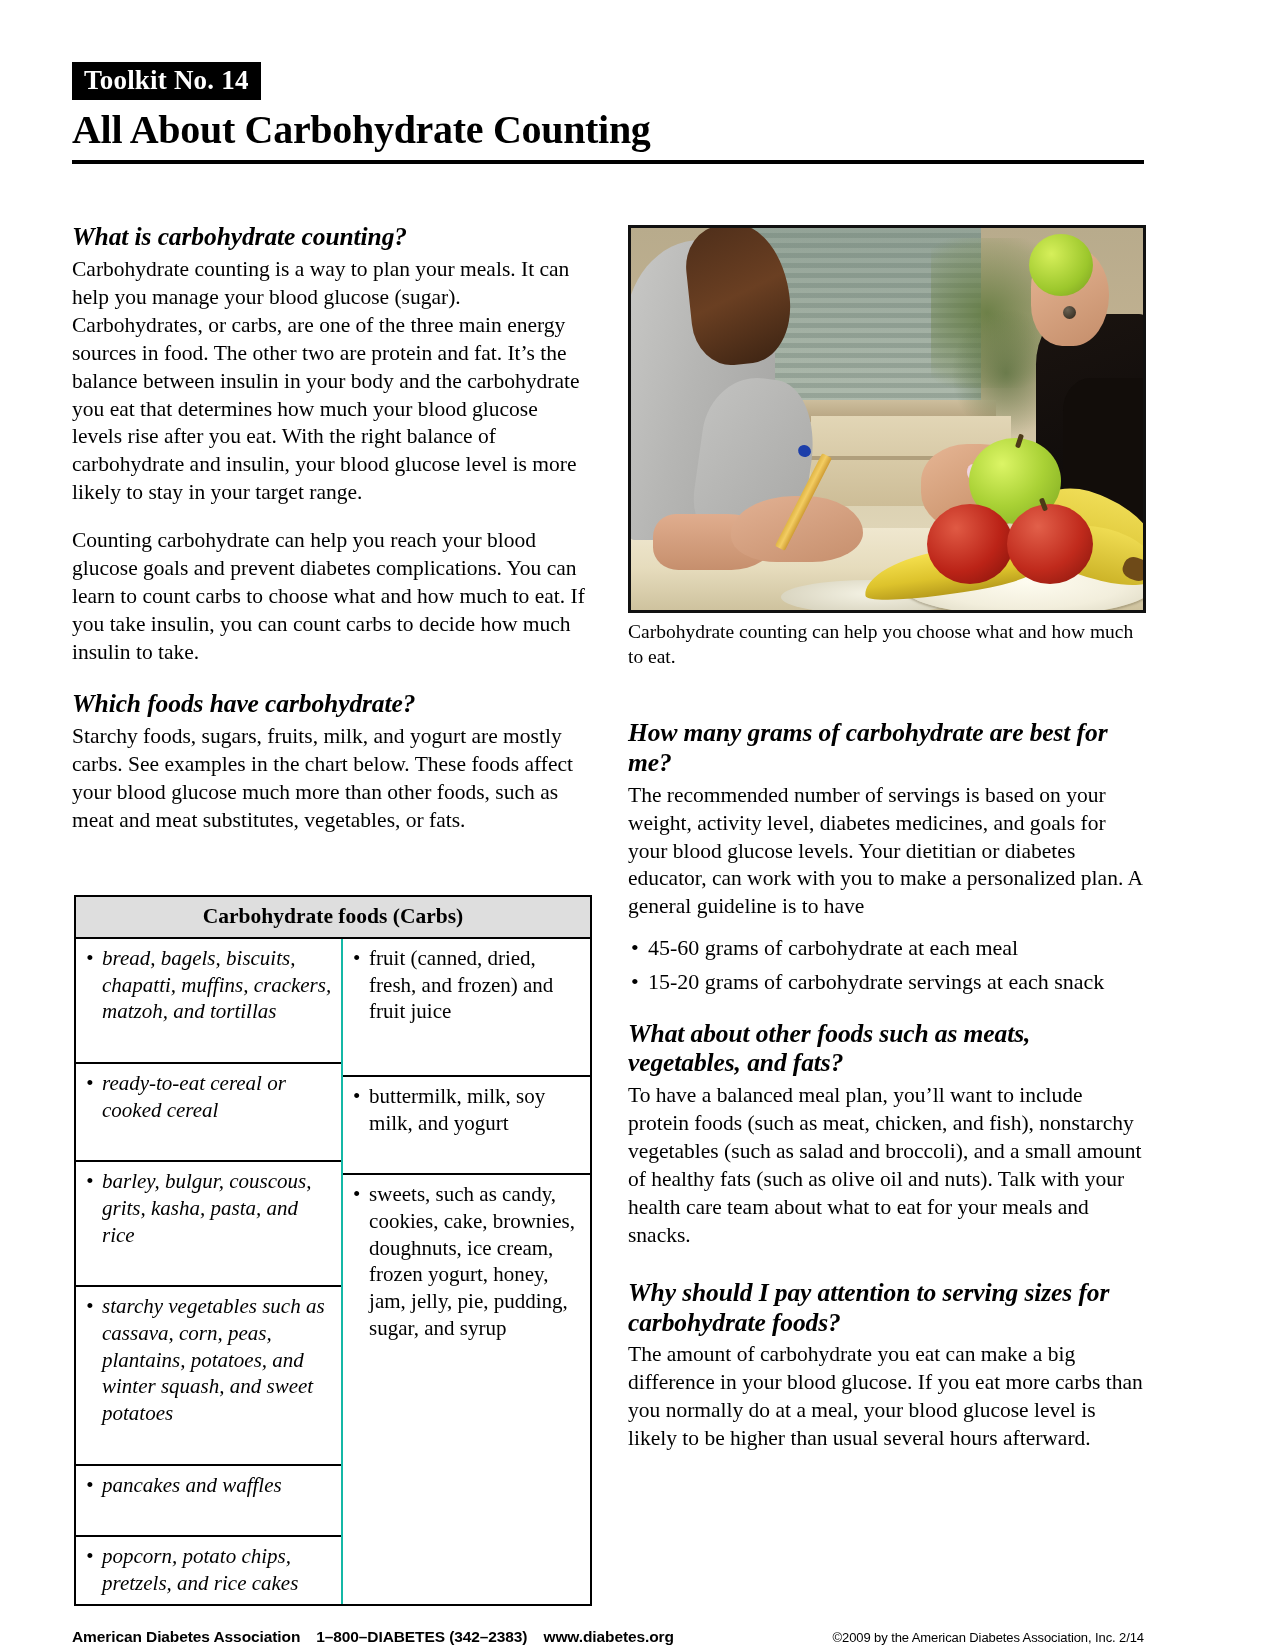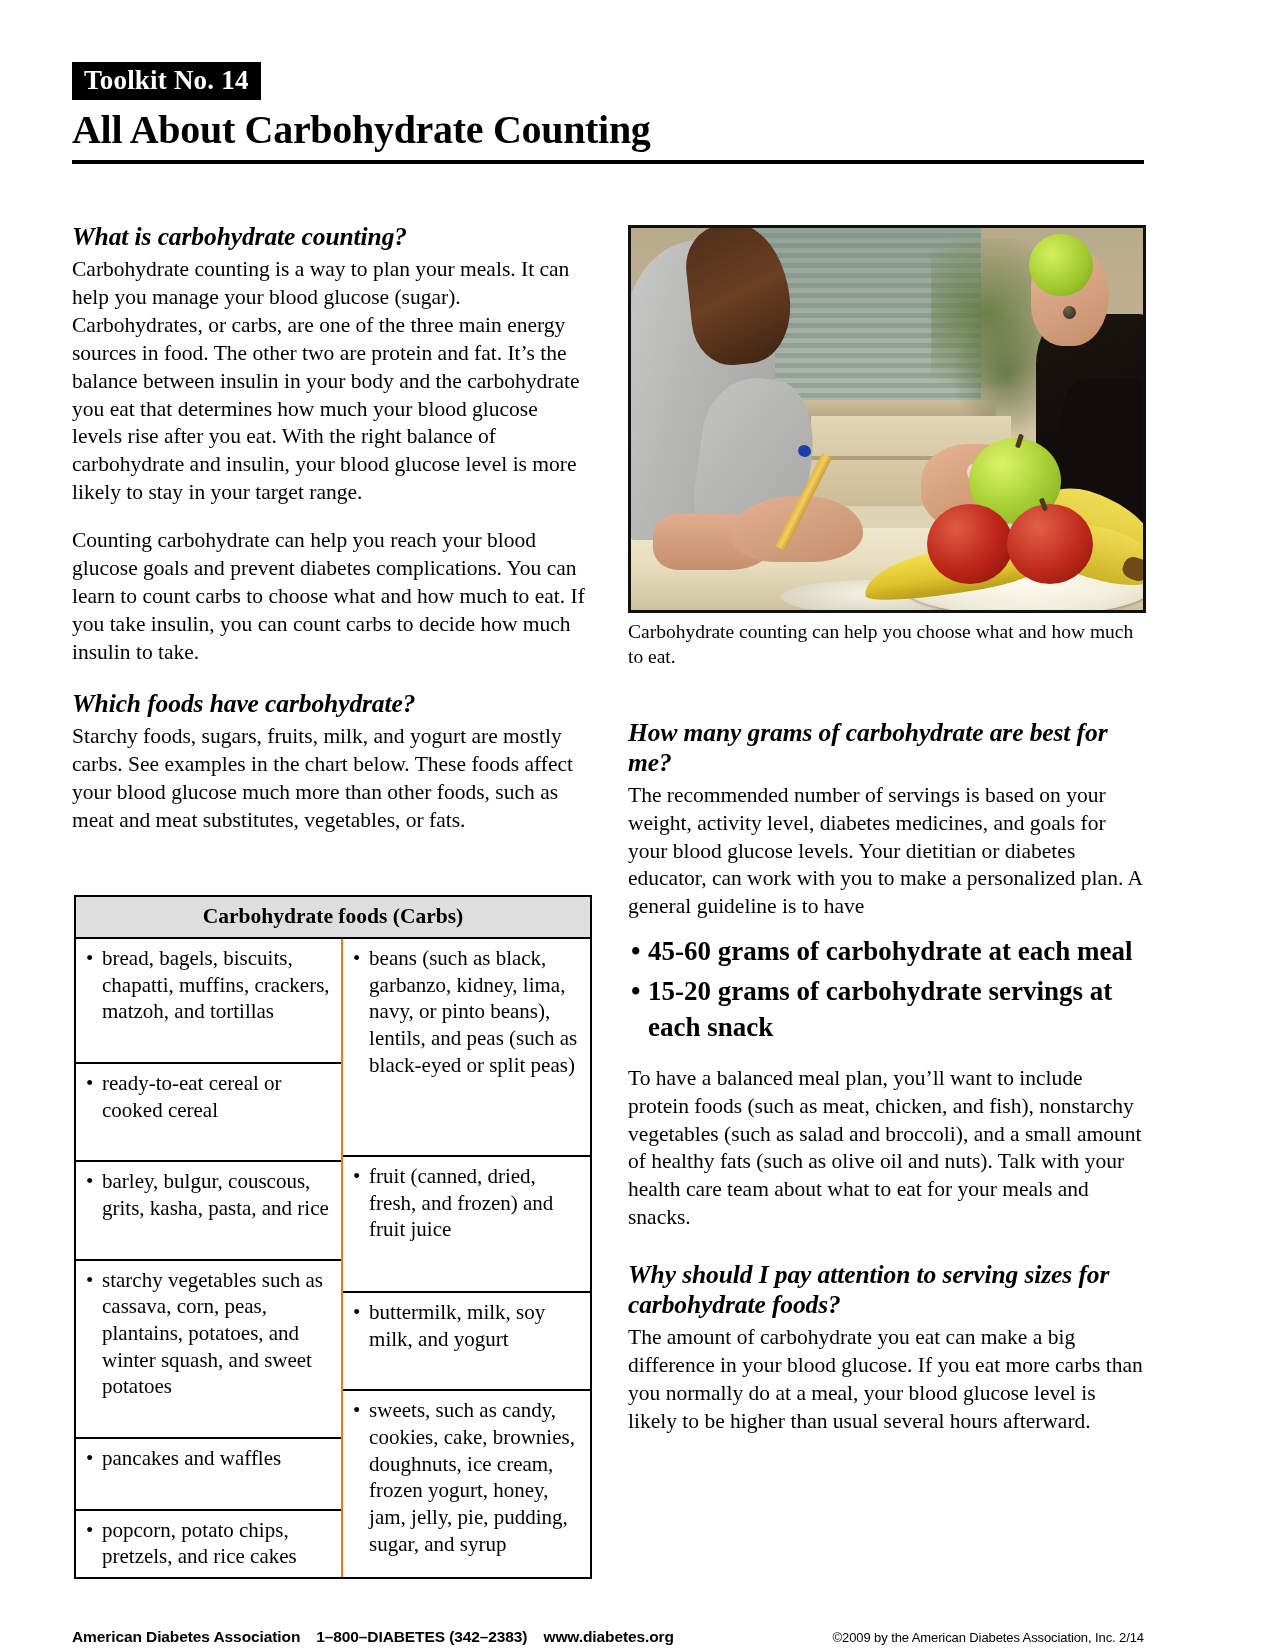--- a/index.html
+++ b/index.html
@@ -86,26 +86,25 @@
     text-align: left;
   }
   p.body-text.tight { margin-bottom: 13px; }
 
   ul.bullets {
     list-style: none;
     margin: 6px 0 20px 0;
     padding: 0;
   }
   ul.bullets li {
-    font-size: 27px;
+    font-size: 22px;
     line-height: 1.30;
     position: relative;
     padding-left: 20px;
     margin-bottom: 5px;
-    font-weight: bold;
   }
   ul.bullets li::before {
     content: "\2022";
     position: absolute;
     left: 3px;
     top: 0;
   }
 
   
   .photo-wrap {
@@ -322,21 +321,22 @@
   }
   .table-body {
     display: flex;
     align-items: stretch;
   }
   .tcol {
     box-sizing: border-box;
   }
   .tcol-left {
     width: 279px;
-    border-right: 2px solid #f97316;
+    border-right: 2px solid #14b8a6;
+    font-style: italic;
   }
   .tcol-right {
     width: 258px;
   }
   .tcell {
     font-size: 21px;
     line-height: 1.27;
     padding: 6px 9px 7px 9px;
     position: relative;
     box-sizing: border-box;
@@ -459,23 +459,20 @@
             <div class="bullet-line">starchy vegetables such as cassava, corn, peas, plantains, potatoes, and winter squash, and sweet potatoes</div>
           </div>
         <div class="tcell">
             <div class="bullet-line">pancakes and waffles</div>
           </div>
         <div class="tcell">
             <div class="bullet-line">popcorn, potato chips, pretzels, and rice cakes</div>
           </div>
       </div>
       <div class="tcol tcol-right">
-        <div class="tcell" style="min-height:186px;">
-            <div class="bullet-line">beans (such as black, garbanzo, kidney, lima, navy, or pinto beans), lentils, and peas (such as black-eyed or split peas)</div>
-          </div>
         <div class="tcell" style="min-height:106px;">
             <div class="bullet-line">fruit (canned, dried, fresh, and frozen) and fruit juice</div>
           </div>
         <div class="tcell" style="min-height:68px;">
             <div class="bullet-line">buttermilk, milk, soy milk, and yogurt</div>
           </div>
         <div class="tcell">
             <div class="bullet-line">sweets, such as candy, cookies, cake, brownies, doughnuts, ice cream, frozen yogurt, honey, jam, jelly, pie, pudding, sugar, and syrup</div>
           </div>
       </div>
@@ -483,20 +480,21 @@
   </div>
 
   <div class="col-right" style="top:718px;">
     <h2 class="section-heading">How many grams of carbohydrate are best for me?</h2>
     <p class="body-text tight">The recommended number of servings is based on your weight, activity level, diabetes medicines, and goals for your blood glucose levels.  Your dietitian or diabetes educator, can work with you to make a personalized plan.  A general guideline is to have</p>
     <ul class="bullets">
       <li>45-60 grams of carbohydrate at each meal</li>
       <li>15-20 grams of carbohydrate servings at each snack</li>
     </ul>
 
+    <h2 class="section-heading" style="margin-top:22px;">What about other foods such as meats, vegetables, and fats?</h2>
     <p class="body-text">To have a balanced meal plan, you’ll want to include protein foods (such as meat, chicken, and fish), nonstarchy vegetables (such as salad and broccoli), and a small amount of healthy fats (such as olive oil and nuts).  Talk with your health care team about what to eat for your meals and snacks.</p>
 
     <h2 class="section-heading" style="margin-top:28px;">Why should I pay attention to serving sizes for carbohydrate foods?</h2>
     <p class="body-text">The amount of carbohydrate you eat can make a big difference in your blood glucose.  If you eat more carbs than you normally do at a meal, your blood glucose level is likely to be higher than usual several hours afterward.</p>
   </div>
 
   <div class="footer">
     <div class="footer-left">
       <span>American Diabetes Association</span><span>1–800–DIABETES (342–2383)</span><span>www.diabetes.org</span>
     </div>

